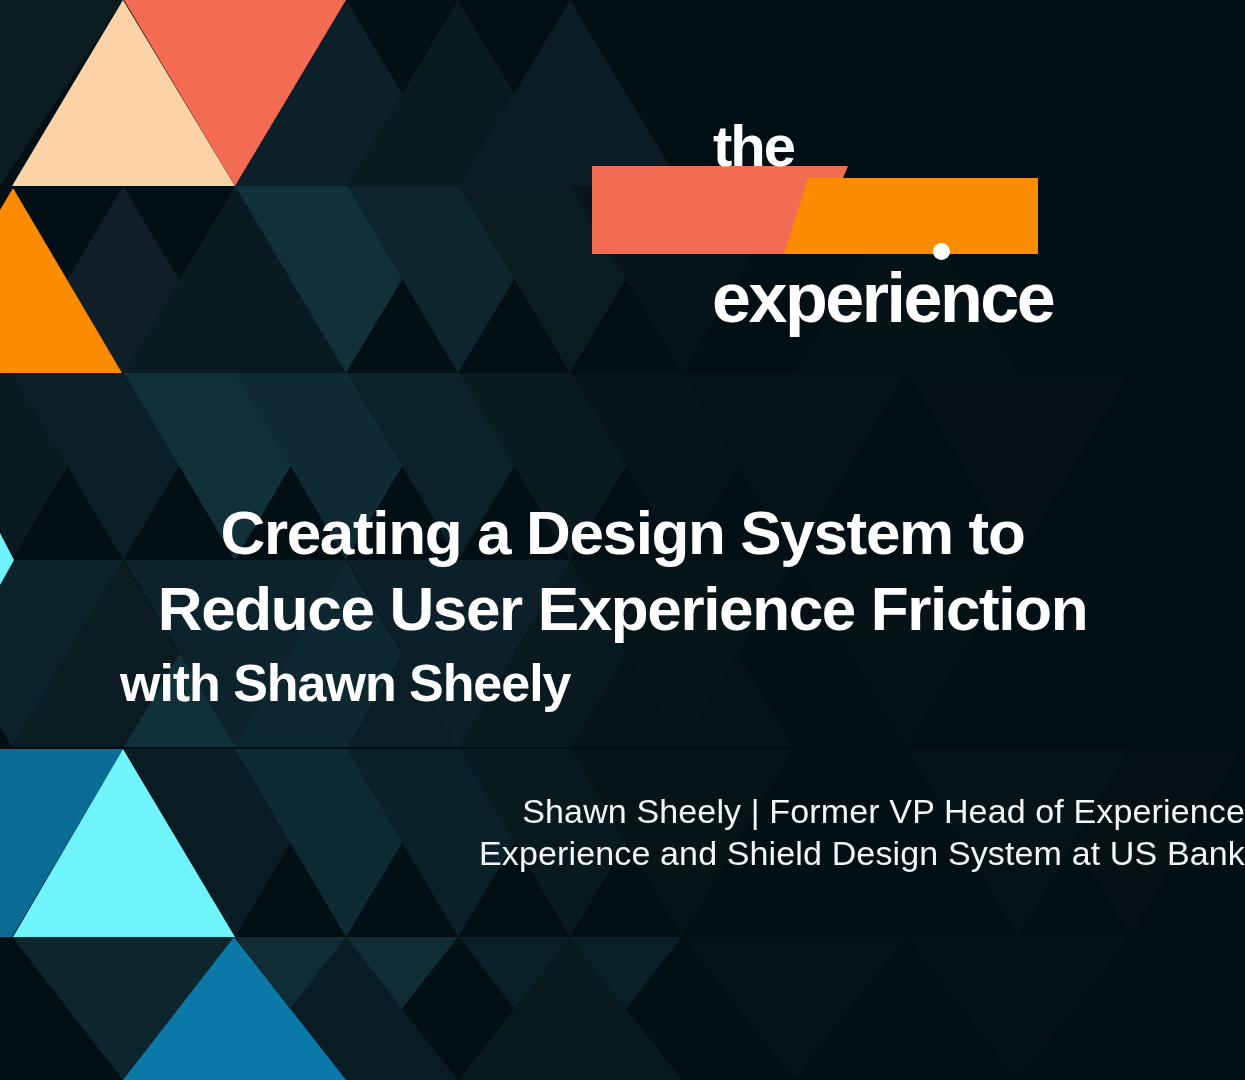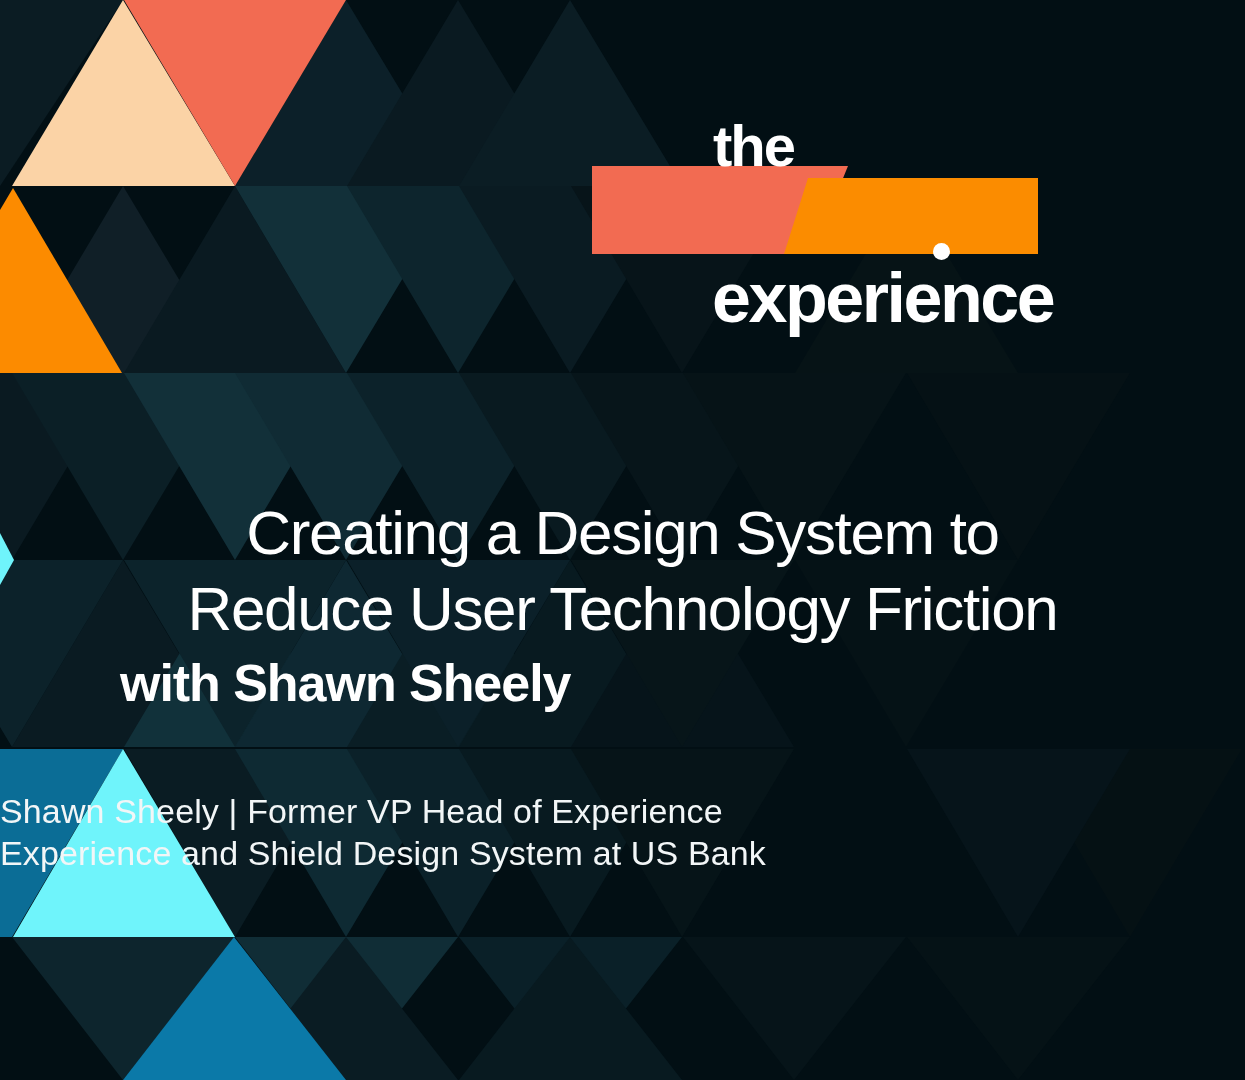--- a/index.html
+++ b/index.html
@@ -71,21 +71,21 @@
   
   #title-block {
     position: absolute;
     left: 0;
     top: 495px;
     width: 1245px;
     text-align: center;
   }
   .title-line {
     font-family: "Liberation Sans", sans-serif;
-    font-weight: 400;
+    font-weight: 700;
     font-size: 62px;
     line-height: 76px;
     letter-spacing: -0.022em;
     color: #ffffff;
     white-space: nowrap;
   }
   #title-with {
     font-family: "Liberation Sans", sans-serif;
     font-weight: 700;
     font-size: 52px;
@@ -95,21 +95,21 @@
     white-space: nowrap;
     text-align: left;
     margin-left: 120px;
   }
   
   #speaker {
     position: absolute;
     left: 0;
     top: 790px;
     width: 1245px;
-    text-align: left;
+    text-align: right;
     font-family: "Liberation Sans", sans-serif;
     font-weight: 400;
     font-size: 34px;
     line-height: 42px;
     letter-spacing: 0.004em;
     color: #f2f6f7;
   }
   .speaker-line { white-space: nowrap; }
 </style>
 </head>
@@ -193,21 +193,21 @@
 
       <polygon points="218,70 448,70 448,146 194,146" fill="#fb8c00"></polygon>
     </svg>
     <div class="logo-word" id="logo-the">the</div>
     <div class="logo-word" id="logo-experience">experience</div>
     <div id="logo-exp-dot"></div>
   </div>
 
   <div id="title-block">
     <div class="title-line">Creating a Design System to</div>
-    <div class="title-line">Reduce User Technology Friction</div>
+    <div class="title-line">Reduce User Experience Friction</div>
     <div id="title-with">with Shawn Sheely</div>
   </div>
 
   <div id="speaker">
     <div class="speaker-line">Shawn Sheely | Former VP Head of Experience</div>
     <div class="speaker-line">Experience and Shield Design System at US Bank</div>
   </div>
 
 </div>
 

